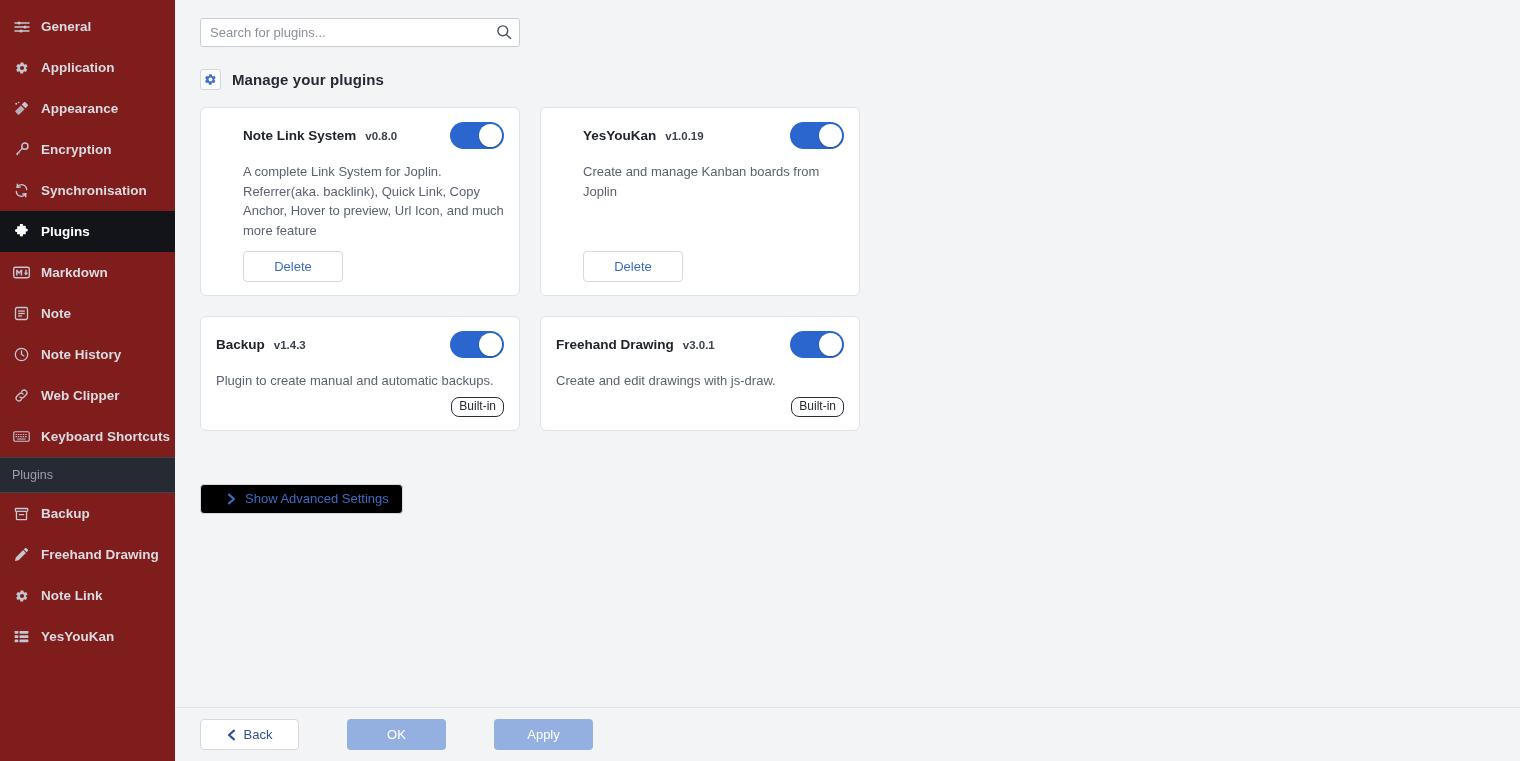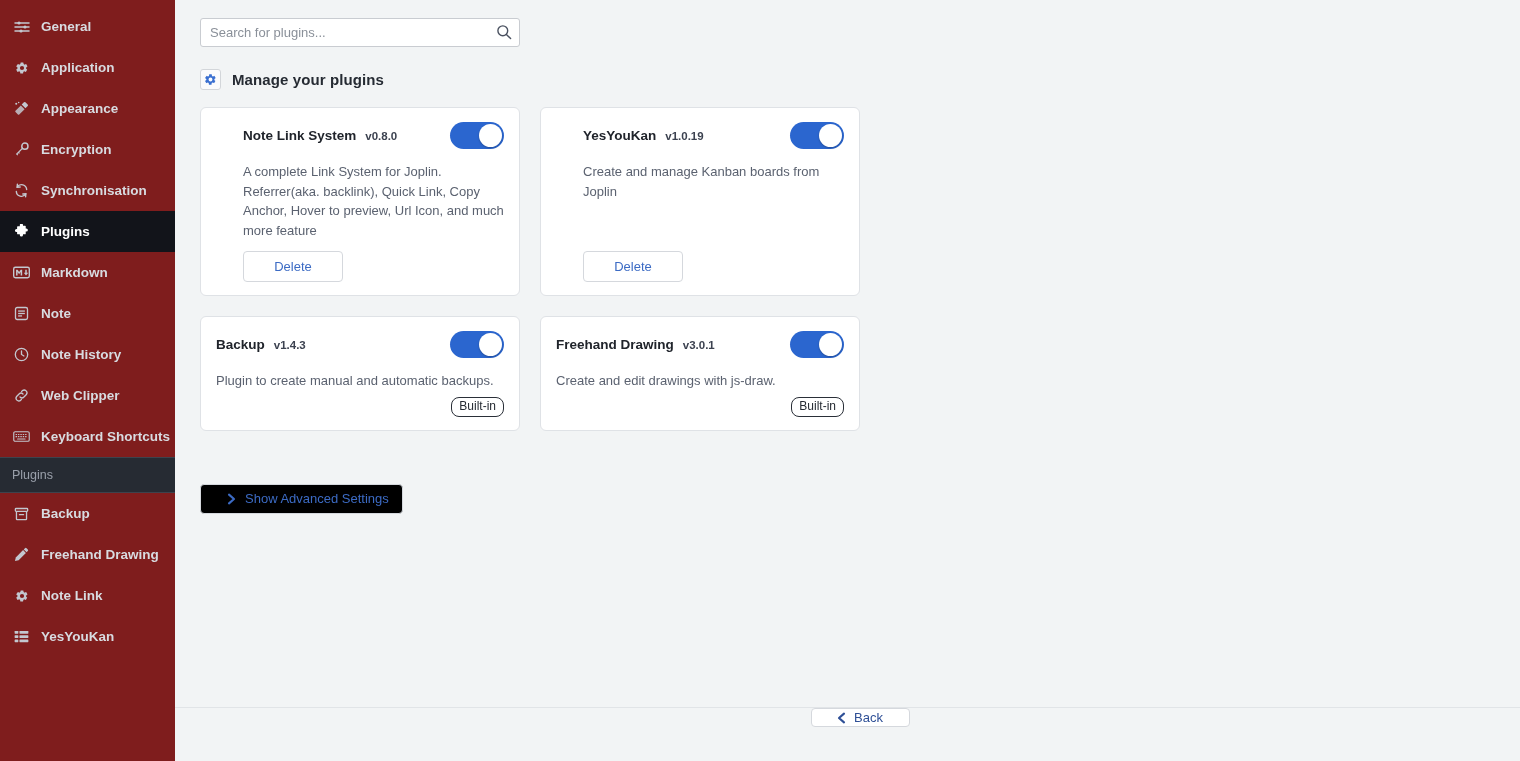--- a/index.html
+++ b/index.html
@@ -221,22 +221,21 @@
 
   
   #footer {
     position: absolute;
     left: 0; right: 0; bottom: 0;
     height: 54px;
     background: #f2f4f5;
     border-top: 1px solid #e1e4e7;
     display: flex; align-items: center;
     padding-left: 25px;
-    gap: 36px;
-    flex-direction: column;
+    gap: 48px;
   }
   .btn-back {
     width: 99px; height: 31px;
     border: 1px solid #d5d8dd;
     border-radius: 4px;
     background: #ffffff;
     color: #2e4f96;
     font-size: 13px;
     font-family: "Liberation Sans", sans-serif;
     cursor: pointer;

